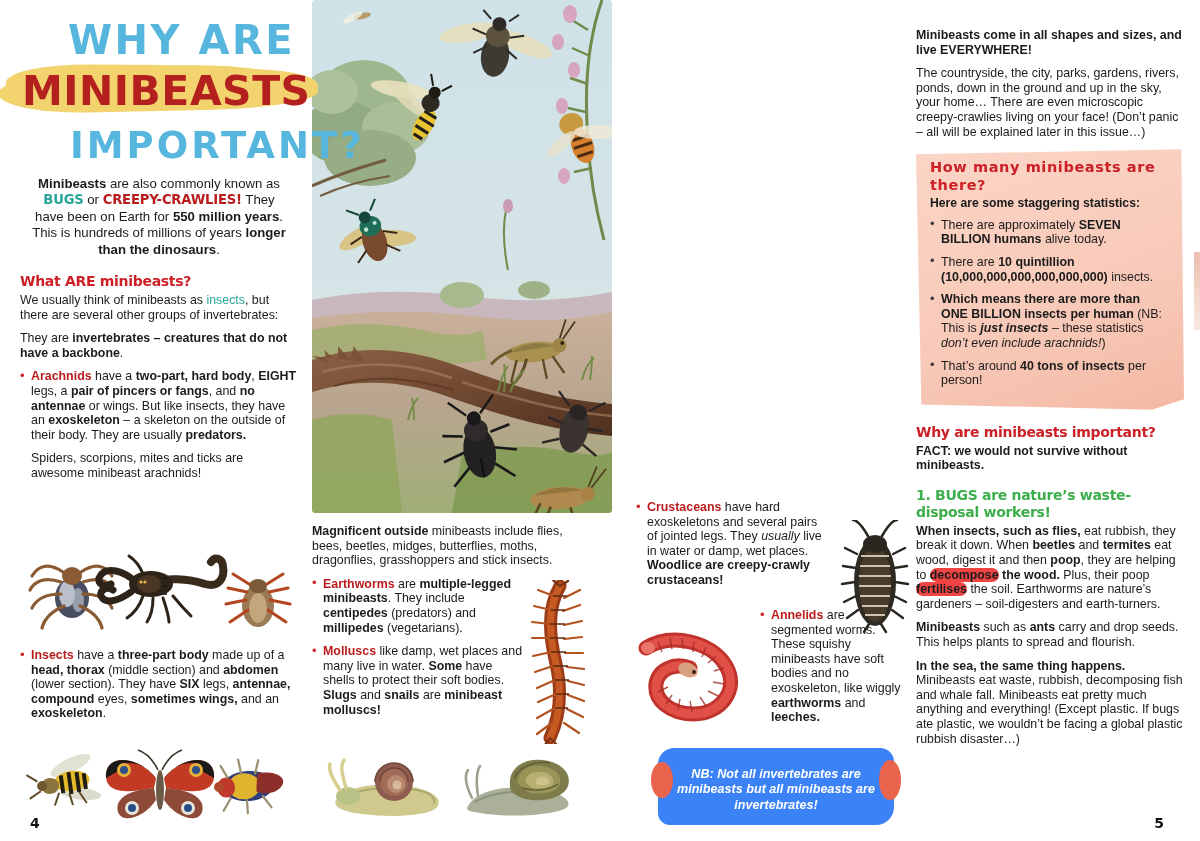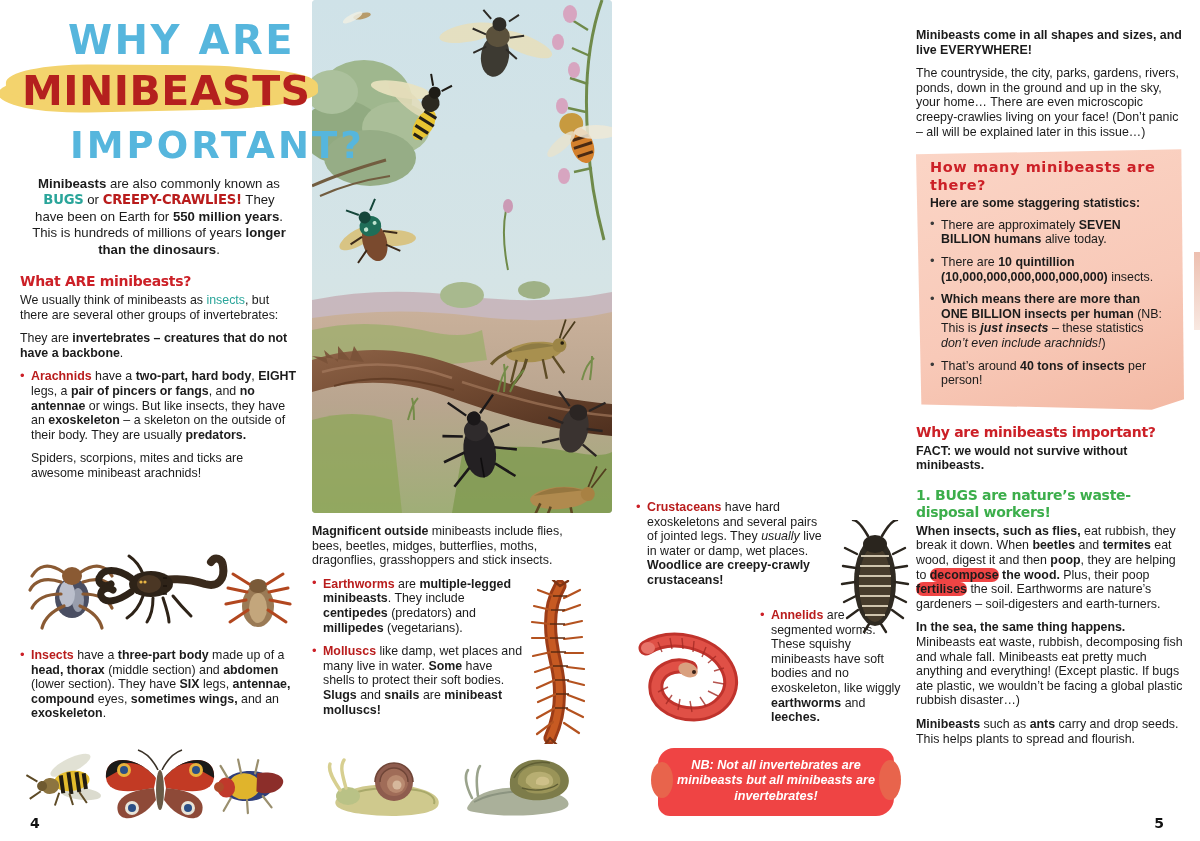--- a/index.html
+++ b/index.html
@@ -122,22 +122,22 @@
     font-weight: bold; font-size: 14.5px; line-height: 18px;
     color: #cc2027; letter-spacing: 0.6px; margin-bottom: 2px;
   }
   .pinkbox .lead { font-size: 12.2px; line-height: 14.6px; font-weight: bold; margin-bottom: 7px; }
   .pinkbox ul.bullets li { margin-bottom: 8px; }
   .pinkbox ul.bullets li:before { color: #3a3a3a; }
 
   
   .nb-banner {
     position: absolute; left: 658px; top: 748px;
-    width: 236px; padding: 10px 12px 12px 12px;
-    background: #ef4444;
+    width: 236px; padding: 19px 12px 12px 12px;
+    background: #3b82f6;
     color: #ffffff;
     text-align: center;
     font-style: italic; font-weight: bold;
     font-size: 12.6px; line-height: 15.4px;
     border-radius: 16px 14px 18px 12px;
   }
   .nb-banner:before, .nb-banner:after {
     content:""; position:absolute; background:#e8644c;
   }
   .nb-banner:before { left: -7px; top: 14px; width: 22px; height: 36px; border-radius: 50%; }
@@ -620,23 +620,23 @@
       </ul>
     </div>
 
     <h3 class="sec hand" style="margin-top:13px">Why are minibeasts important?</h3>
     <p><b>FACT: we would not survive without minibeasts.</b></p>
 
     <h3 class="sec greenh hand">1. BUGS are nature’s waste-disposal workers!</h3>
 
     <p><b>When insects, such as flies,</b><span> eat rubbish, they break it down. When </span><b>beetles</b><span> and </span><b>termites</b><span> eat wood, digest it and then </span><b>poop</b><span>, they are helping to </span><b class="hl-mark">decompose</b><b> the wood.</b><span> Plus, their poop </span><b class="hl-mark">fertilises</b><span> the soil. Earthworms are nature’s gardeners – soil-digesters and earth-turners.</span></p>
 
+    <p><b>Minibeasts</b><span> such as </span><b>ants</b><span> carry and drop seeds. This helps plants to spread and flourish.</span></p>
+
     <p><b>In the sea, the same thing happens.</b><span> Minibeasts eat waste, rubbish, decomposing fish and whale fall. Minibeasts eat pretty much anything and everything! (Except plastic. If bugs ate plastic, we wouldn’t be facing a global plastic rubbish disaster…)</span></p>
-
-    <p><b>Minibeasts</b><span> such as </span><b>ants</b><span> carry and drop seeds. This helps plants to spread and flourish.</span></p>
   </div>
 
   <div class="edge-artifact"></div>
 
   <div class="pageno" id="pageno-left">4</div>
   <div class="pageno" id="pageno-right">5</div>
 
 </div>
 
 </body></html>

